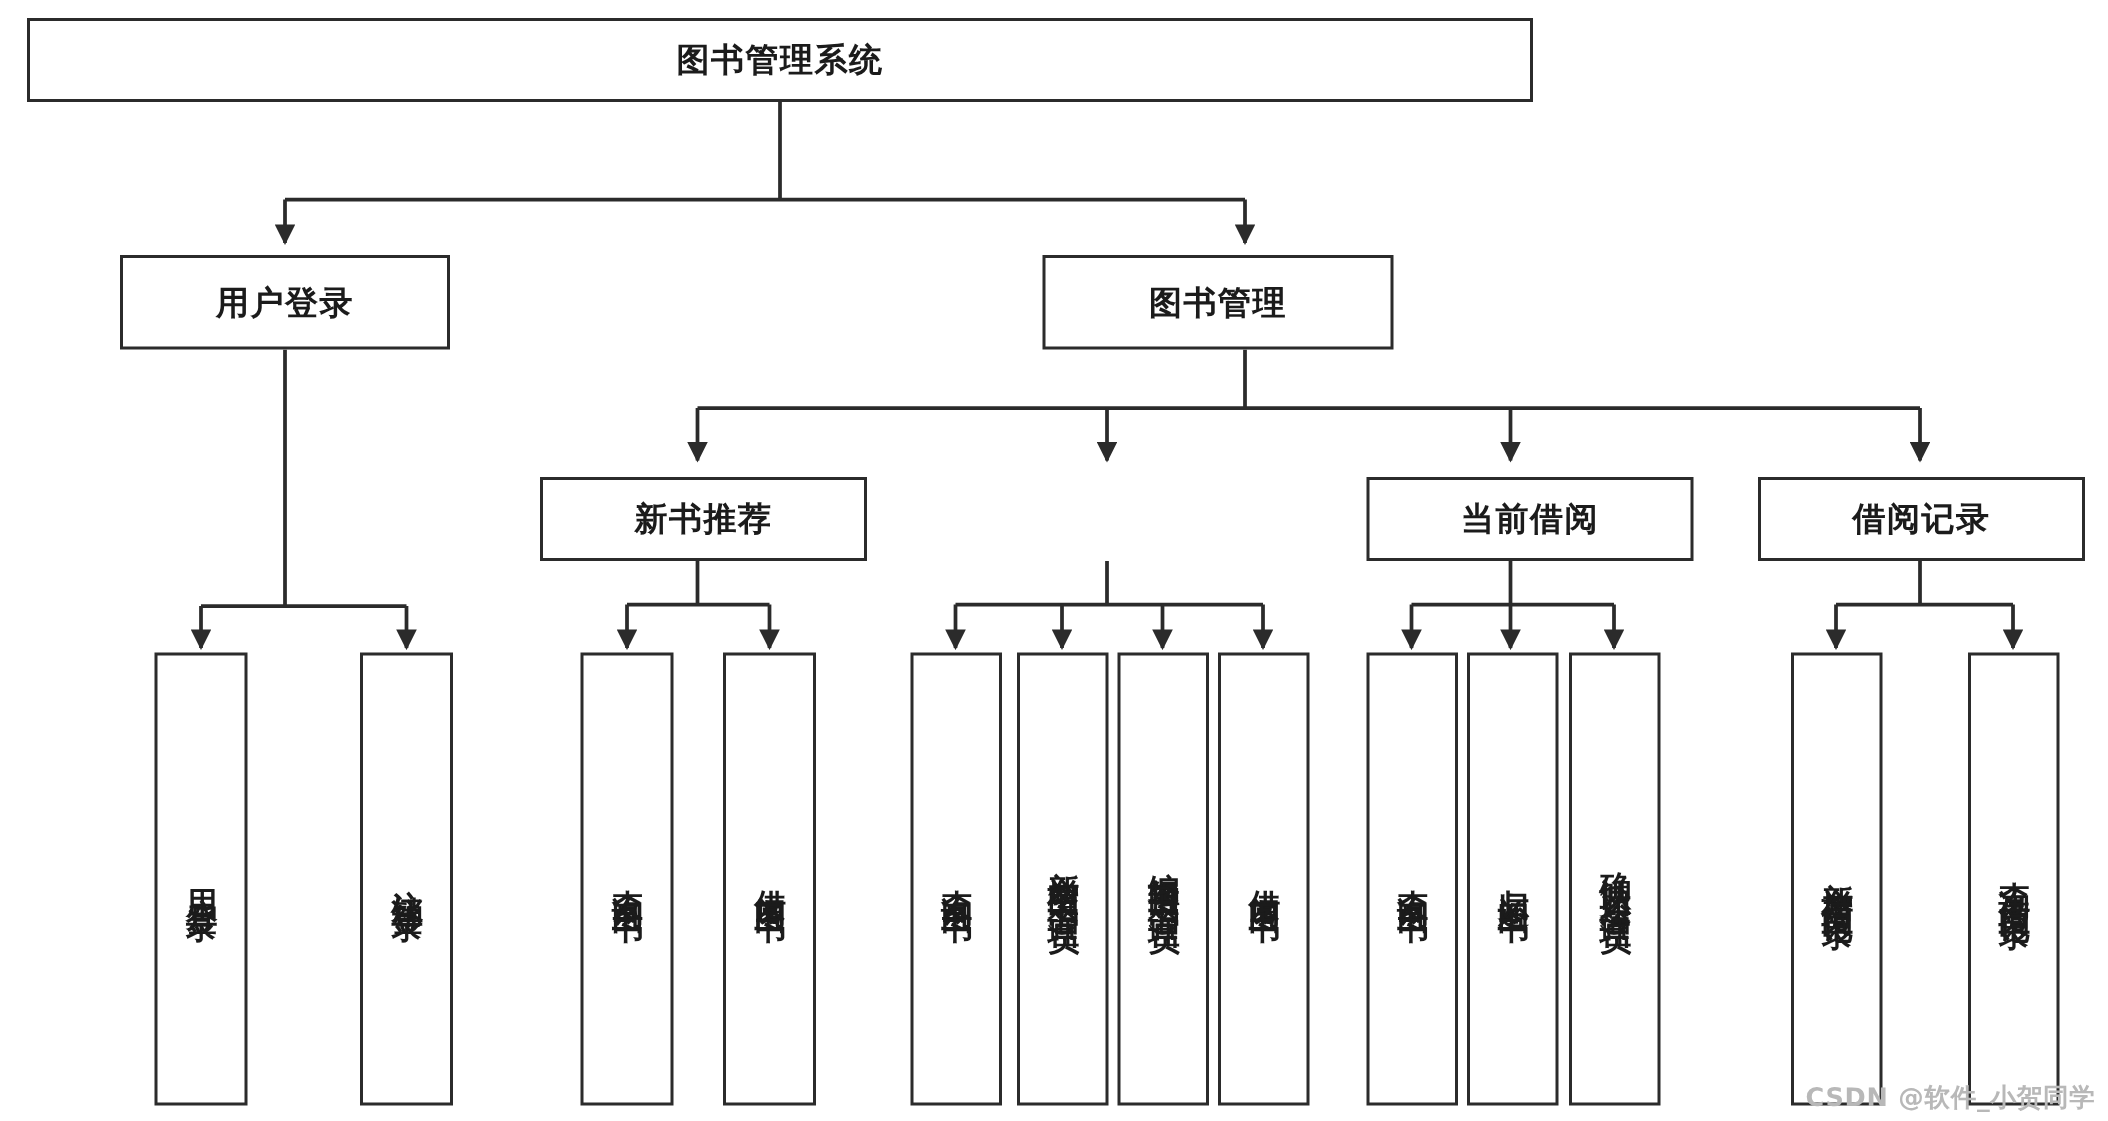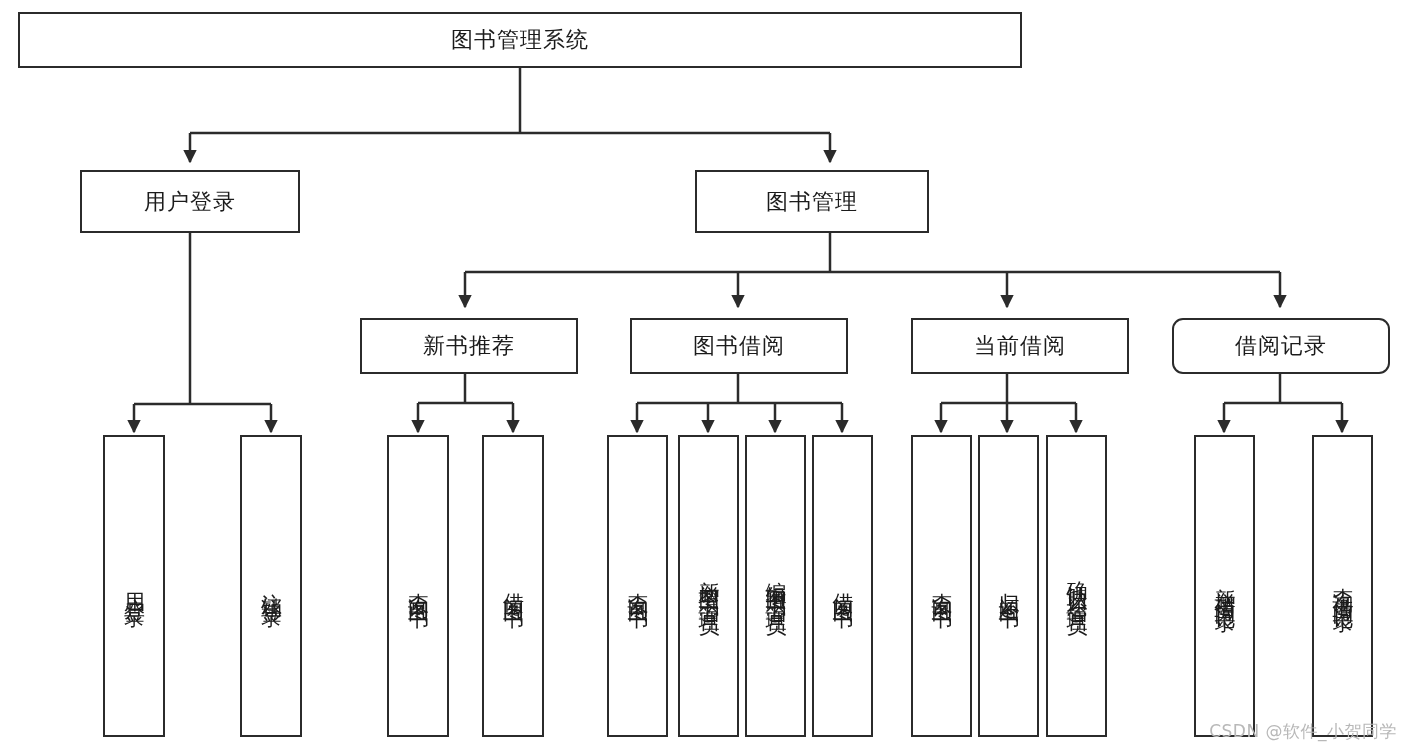--- a/index.html
+++ b/index.html
@@ -9,20 +9,21 @@
   }
   body {
     font-family: "DejaVu Sans", "Liberation Sans", sans-serif;
   }
   #stage {
     position: relative;
     width: 1405px;
     height: 747px;
     background: #ffffff;
     overflow: hidden;
+    font-weight: bold;
   }
   #edges {
     position: absolute;
     left: 0;
     top: 0;
     width: 1405px;
     height: 747px;
   }
   .node {
     position: absolute;
@@ -128,29 +129,26 @@
   </div>
 
   <div class="node horiz" style="left:695px; top:170px; width:234px; height:63px;">
     <span class="label">图书管理</span>
   </div>
 
   <div class="node horiz" style="left:360px; top:318px; width:218px; height:56px;justify-content:center;">
     <span class="label">新书推荐</span>
   </div>
 
-  <div class="node horiz" style="left:630px; top:318px; width:218px; height:56px;">
-    <span class="label">图书借阅</span>
-  </div>
 
   <div class="node horiz" style="left:900px; top:318px; width:218px; height:56px;margin-left:11px;">
     <span class="label">当前借阅</span>
   </div>
 
-  <div class="node horiz" style="left:1172px; top:318px; width:218px; height:56px;border-radius:11px;">
+  <div class="node horiz" style="left:1172px; top:318px; width:218px; height:56px;">
     <span class="label">借阅记录</span>
   </div>
 
   <div class="node vert" style="left:103px; top:435px; width:62px; height:302px;">
     <span class="label">用户登录</span>
   </div>
 
   <div class="node vert" style="left:240px; top:435px; width:62px; height:302px;">
     <span class="label">注销登录</span>
   </div>

